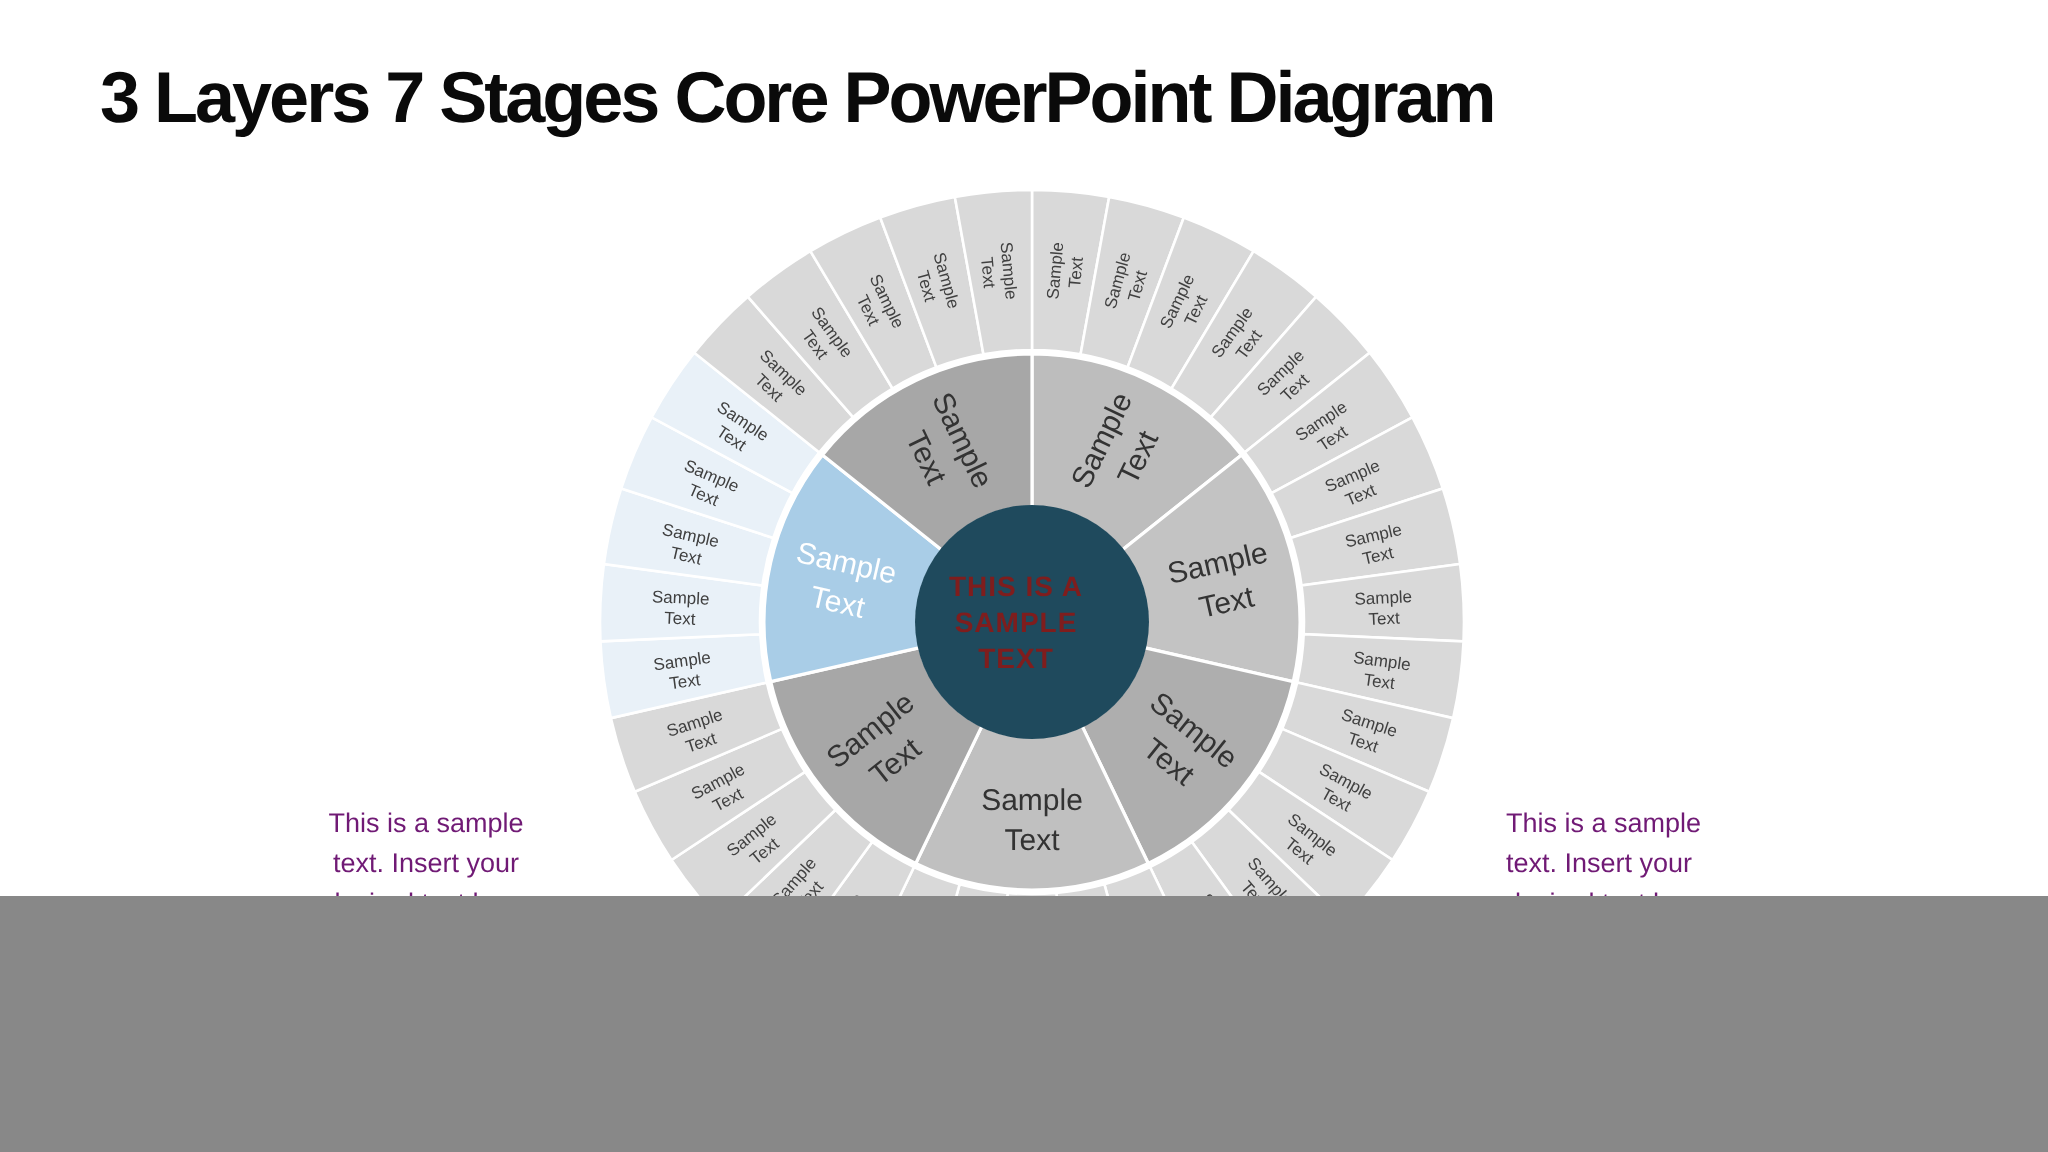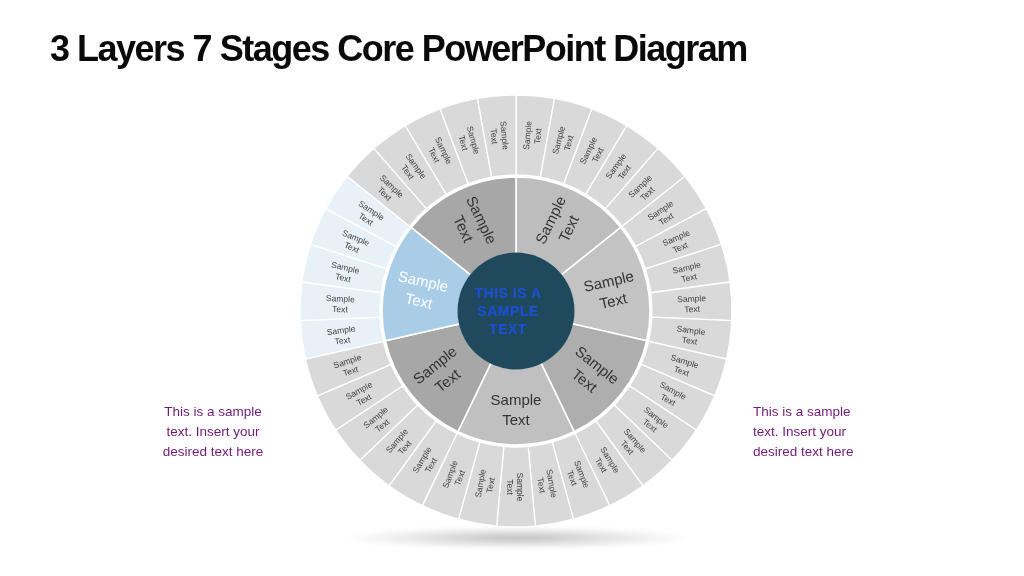--- a/index.html
+++ b/index.html
@@ -1,18 +1,18 @@
 <!DOCTYPE html>
 <html><head>
 <meta charset="utf-8">
 <style>
   html,body{margin:0;padding:0;background:#888;}
   .slide{
     position:relative;
-    width:1024px;height:576px;
+    width:1024px;height:448px;
     background:#ffffff;
     overflow:hidden;
     font-family:"Liberation Sans", sans-serif;
   }
   .title{
     position:absolute;
     left:50px;top:28px;
     width:760px;
     font-size:36px;
     font-weight:600;
@@ -36,21 +36,21 @@
   .center-label{
     position:absolute;
     left:508px;top:311px;
     transform:translate(-50%,-50%);
     width:110px;
     text-align:center;
     font-size:14px;
     font-weight:bold;
     letter-spacing:0.5px;
     line-height:18px;
-    color:#1d4ed8;
+    color:#7f1d1d;
     white-space:pre-line;
   }
   .floor-shadow{
     position:absolute;
     left:347px;top:527px;
     width:340px;height:22px;
     background:radial-gradient(ellipse at center, rgba(0,0,0,0.25) 0%, rgba(0,0,0,0.10) 40%, rgba(0,0,0,0) 72%);
     filter:blur(2px);
     border-radius:50%;
   }

